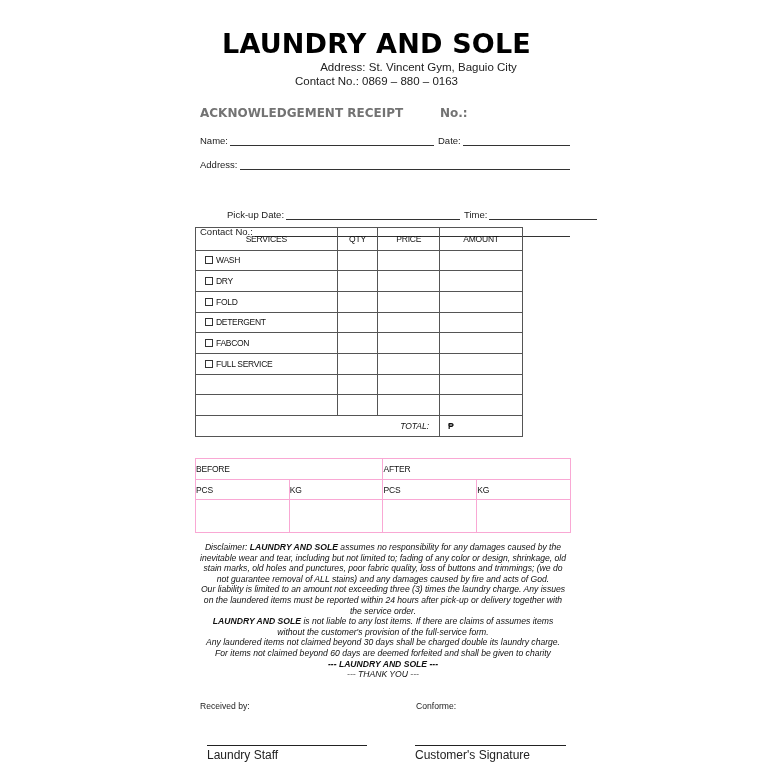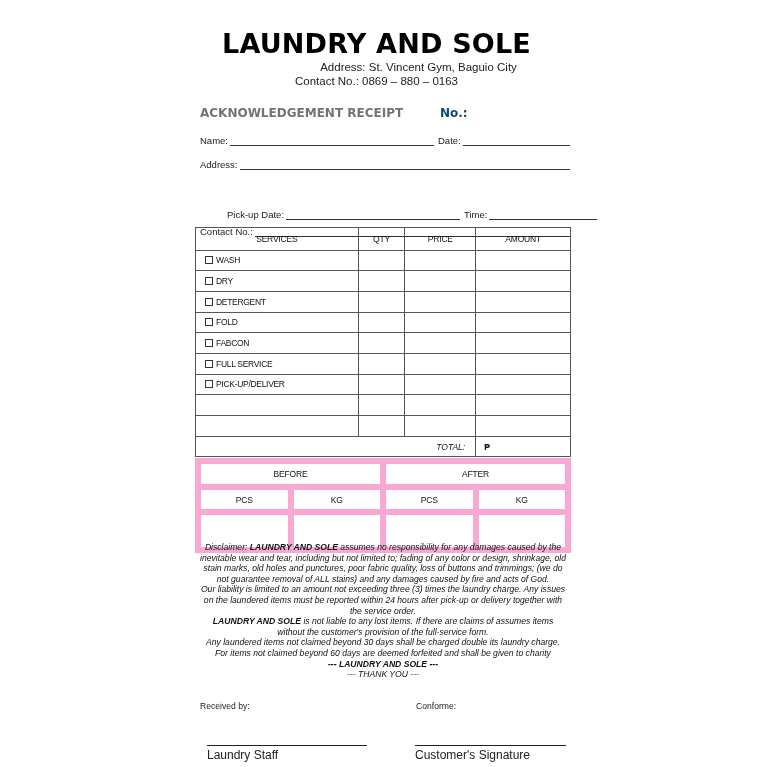--- a/index.html
+++ b/index.html
@@ -1,34 +1,34 @@
 <!DOCTYPE html>
 <html><head>
 <meta charset="utf-8">
 <style>
   html, body { margin:0; padding:0; background:#ffffff; }
   body { width:767px; height:767px; position:relative; overflow:hidden; color:#111; font-family:"Liberation Sans", sans-serif; }
   .abs { position:absolute; }
   .title { left:0; width:753px; top:28px; text-align:center; font-family:"DejaVu Sans", sans-serif; font-weight:bold; font-size:27px; letter-spacing:0.2px; color:#000; }
   .sub { left:0; width:753px; text-align:center; font-size:11.5px; color:#222; }
   .receipt-title { left:200px; top:106px; font-family:"DejaVu Sans", sans-serif; font-weight:bold; font-size:12px; color:#737373; }
-  .receipt-no { left:440px; top:106px; font-family:"DejaVu Sans", sans-serif; font-weight:bold; font-size:12px; color:#0c4a6e; }
+  .receipt-no { left:440px; top:106px; font-family:"DejaVu Sans", sans-serif; font-weight:bold; font-size:12px; color:#737373; }
   .field-row { left:200px; width:370px; font-size:9.5px; color:#222; display:flex; align-items:flex-end; height:12px; }
   .field-row .lbl { white-space:nowrap; }
   .field-row .line { border-bottom:1px solid #333; height:9px; flex:1; margin-left:2px; }
   .field-row .gap { width:4px; }
-  table.svc { position:absolute; left:195px; top:227px; width:376px; border-collapse:collapse; font-family:"Liberation Sans", sans-serif; font-size:8.5px; font-stretch:condensed; }
+  table.svc { position:absolute; left:195px; top:227px; width:328px; border-collapse:collapse; font-family:"Liberation Sans", sans-serif; font-size:8.5px; font-stretch:condensed; }
   table.svc td, table.svc th { border:1px solid #555; padding:0; height:19.7px; }
   table.svc th { font-weight:normal; text-align:center; height:21.5px; letter-spacing:-0.2px; }
   table.svc td.svc-name { padding-left:9px; letter-spacing:-0.3px; }
   .cb { display:inline-block; width:6px; height:6px; border:1px solid #333; margin-right:3px; vertical-align:-1px; }
   table.svc td.total-lbl { text-align:right; padding-right:10px;font-style:italic; }
   table.svc td.total-val { padding-left:8px; font-weight:bold; }
   table.wt { position:absolute; left:195px; top:458px; width:376px; border-collapse:collapse; font-size:8.5px; }
-  table.wt td { border:6px solid #f9a8d4; text-align:center; height:19.7px; padding:0; letter-spacing:-0.2px; }
+  table.wt td { border:1px solid #f9a8d4; text-align:left; height:19.7px; padding:0; letter-spacing:-0.2px; }
   table.wt td.blank { height:32px; }
   .disc { left:200px; width:366px; top:542px; text-align:center; font-style:italic; font-size:8.6px; line-height:10.6px; color:#111; }
   .disc b { font-style:italic; }
   .disc p { margin:0; }
   .sig-lbl { font-size:8.6px; color:#222; }
   .sig-line { border-top:1px solid #222; height:0; }
   .sig-cap { font-size:12px; color:#222; text-align:left; }
 </style>
 </head>
 <body>
@@ -83,45 +83,39 @@
         <td></td>
         <td></td>
   </tr>
   <tr>
     <td class="svc-name"><span class="cb"></span><span>DRY</span></td>
     <td></td>
         <td></td>
         <td></td>
   </tr>
   <tr>
-    <td class="svc-name"><span class="cb"></span><span>DETERGENT</span></td>
+    <td class="svc-name"><span class="cb"></span><span>FOLD</span></td>
     <td></td>
         <td></td>
         <td></td>
   </tr>
   <tr>
-    <td class="svc-name"><span class="cb"></span><span>FOLD</span></td>
+    <td class="svc-name"><span class="cb"></span><span>DETERGENT</span></td>
     <td></td>
         <td></td>
         <td></td>
   </tr>
   <tr>
     <td class="svc-name"><span class="cb"></span><span>FABCON</span></td>
     <td></td>
         <td></td>
         <td></td>
   </tr>
   <tr>
     <td class="svc-name"><span class="cb"></span><span>FULL SERVICE</span></td>
-    <td></td>
-        <td></td>
-        <td></td>
-  </tr>
-  <tr>
-    <td class="svc-name"><span class="cb"></span><span>PICK-UP/DELIVER</span></td>
     <td></td>
         <td></td>
         <td></td>
   </tr>
   <tr>
     <td></td>
         <td></td>
         <td></td>
         <td></td>
   </tr>

